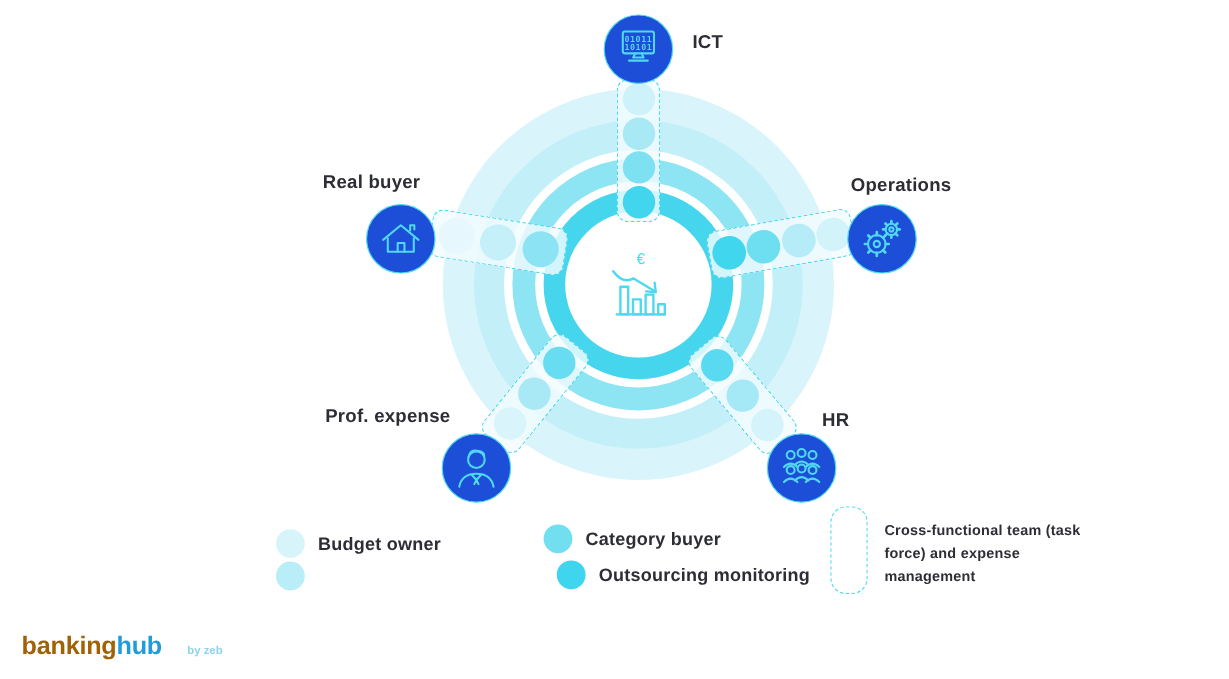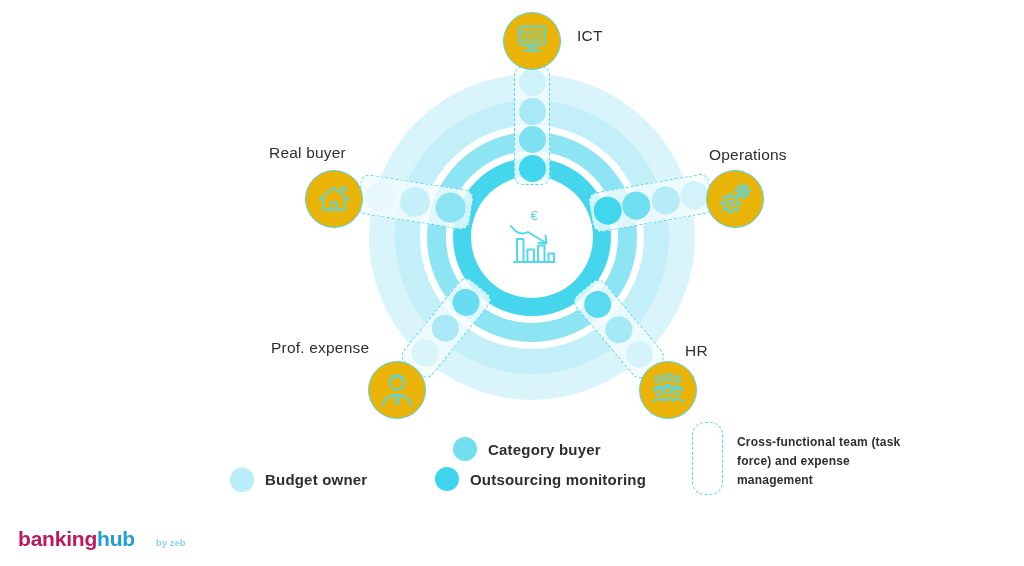--- a/index.html
+++ b/index.html
@@ -26,48 +26,48 @@
   .spoke-real-estate{left:358px;top:182px;width:114px;height:40px;transform:rotate(9deg);}
   .spoke-real-estate .role-circle{width:30px;height:30px;}
   .spoke-operations{left:590px;top:183px;width:122px;height:40px;transform:rotate(-10deg);}
   .spoke-operations .role-circle{width:28px;height:28px;}
   .spoke-prof-services{left:393px;top:309px;width:106px;height:38px;transform:rotate(129deg);}
   .spoke-prof-services .role-circle{width:27px;height:27px;}
   .spoke-hr{left:566px;top:310px;width:106px;height:38px;transform:rotate(50deg);}
   .spoke-hr .role-circle{width:27px;height:27px;}
   
   .node{position:absolute;z-index:3;width:58px;height:58px;border-radius:50%;
-        border:1.6px solid var(--stroke);background:#eab308;display:flex;
+        border:1.6px solid var(--stroke);background:#1d4ed8;display:flex;
         align-items:center;justify-content:center;box-sizing:border-box;}
   .node svg{width:52px;height:52px;}
   .node-ict{left:503px;top:12px;}
   .node-real-estate{left:305px;top:170px;}
   .node-operations{left:706px;top:170px;}
   .node-prof-services{left:368px;top:361px;}
   .node-hr{left:639px;top:361px;}
   .center-icon{position:absolute;left:501px;top:204px;width:64px;height:64px;z-index:2;}
   svg .stk{stroke:var(--stroke);fill:none;stroke-width:2;stroke-linecap:round;stroke-linejoin:round;}
   svg .stk-thick{stroke:var(--stroke);fill:none;stroke-width:2.6;stroke-linecap:round;}
   .binary-text{font-family:"DejaVu Sans Mono",monospace;font-size:8px;font-weight:bold;
                fill:var(--stroke);letter-spacing:0.5px;}
   .euro-text{font-family:"Liberation Sans",sans-serif;font-size:13px;fill:var(--stroke);}
   
-  .lbl{position:absolute;z-index:4;font-size:15.5px;font-weight:400;color:var(--text);
+  .lbl{position:absolute;z-index:4;font-size:15.5px;font-weight:700;color:var(--text);
        letter-spacing:0.2px;white-space:nowrap;}
   .lbl-ict{left:577px;top:27px;}
   .lbl-real-estate{left:269px;top:144px;}
   .lbl-operations{left:709px;top:146px;}
   .lbl-prof-services{left:271px;top:339px;}
   .lbl-hr{left:685px;top:342px;}
   
   .legend-item{position:absolute;z-index:4;display:flex;align-items:center;gap:11px;}
   .legend-swatch{width:24px;height:24px;border-radius:50%;flex:0 0 auto;}
   .legend-label{font-size:15px;font-weight:600;color:var(--text);letter-spacing:0.2px;white-space:nowrap;}
-  .li-1{left:230px;top:467px;} .li-2{left:230px;top:468px;}
-  .li-3{left:453px;top:437px;} .li-4{left:435px;top:467px;}
+  .li-1{left:230px;top:441px;} .li-2{left:230px;top:468px;}
+  .li-3{left:453px;top:437px;} .li-4{left:464px;top:467px;}
   .legend-pill{position:absolute;z-index:4;left:692px;top:422px;width:31px;height:73px;
                border:1.6px dashed var(--stroke);border-radius:13px;background:#fff;box-sizing:border-box;}
   .legend-note{position:absolute;z-index:4;left:737px;top:433px;width:188px;
                font-size:12px;font-weight:600;color:var(--text);line-height:19px;letter-spacing:0.2px;}
   
   .logo{position:absolute;z-index:4;left:18px;top:527px;display:flex;align-items:baseline;}
   .logo-part1{font-size:21px;font-weight:700;letter-spacing:-0.2px;}
   .logo-part2{font-size:21px;font-weight:700;letter-spacing:-0.2px;}
   .logo-byline{font-size:9.5px;font-weight:600;margin-left:5px;}
 </style>
@@ -228,18 +228,18 @@
     <span class="legend-label">Category buyer</span>
   </div>
   <div class="legend-item li-4">
     <span class="legend-swatch" style="background-color: rgb(63, 213, 238);"></span>
     <span class="legend-label">Outsourcing monitoring</span>
   </div>
   <div class="legend-pill"></div>
   <div class="legend-note">Cross-functional team (task force) and expense management</div>
 
   <div class="logo">
-    <span class="logo-part1" style="color: #be185d;">banking</span>
+    <span class="logo-part1" style="color: #a16207;">banking</span>
     <span class="logo-part2" style="color: rgb(31, 156, 217);">hub</span>
     <span class="logo-byline" style="color: rgb(143, 210, 234); margin-left: 21px;">by zeb</span>
   </div>
 
 </div>
 
 </body></html>

